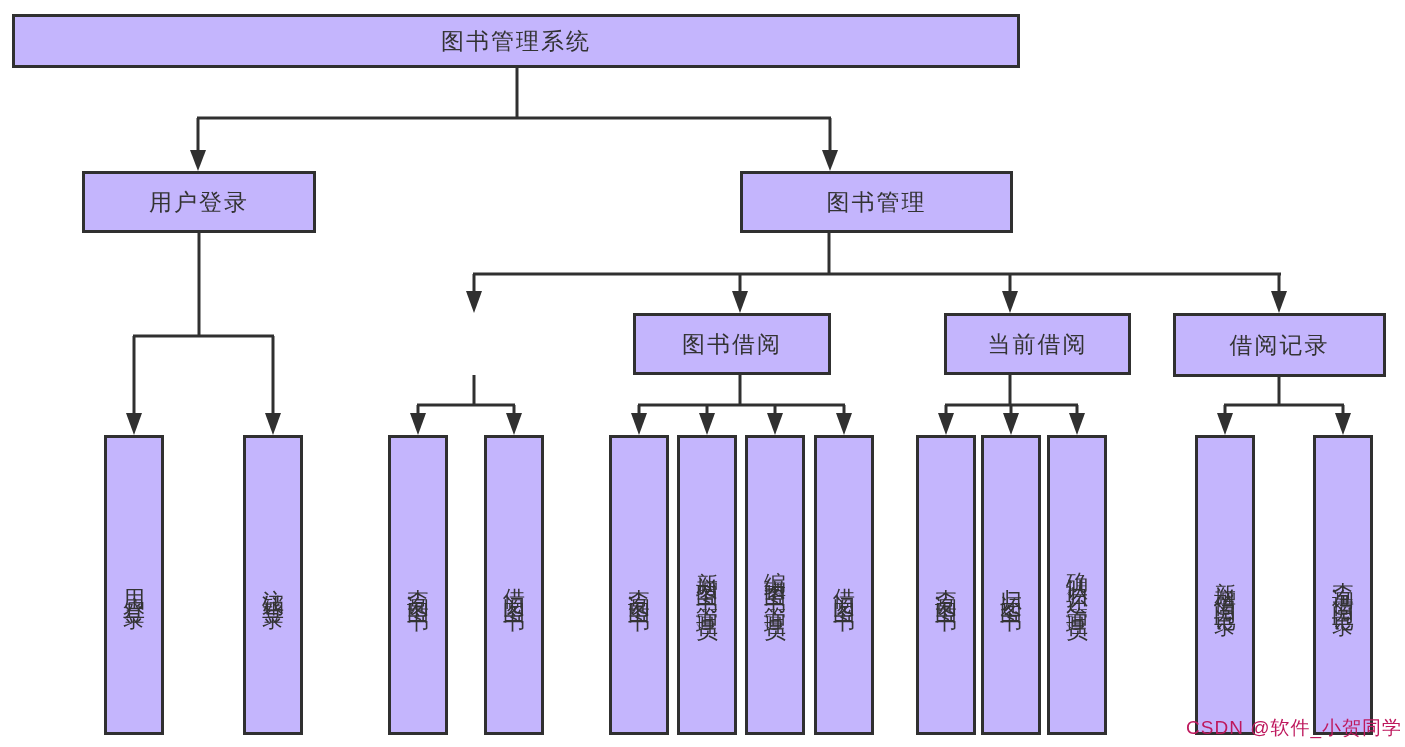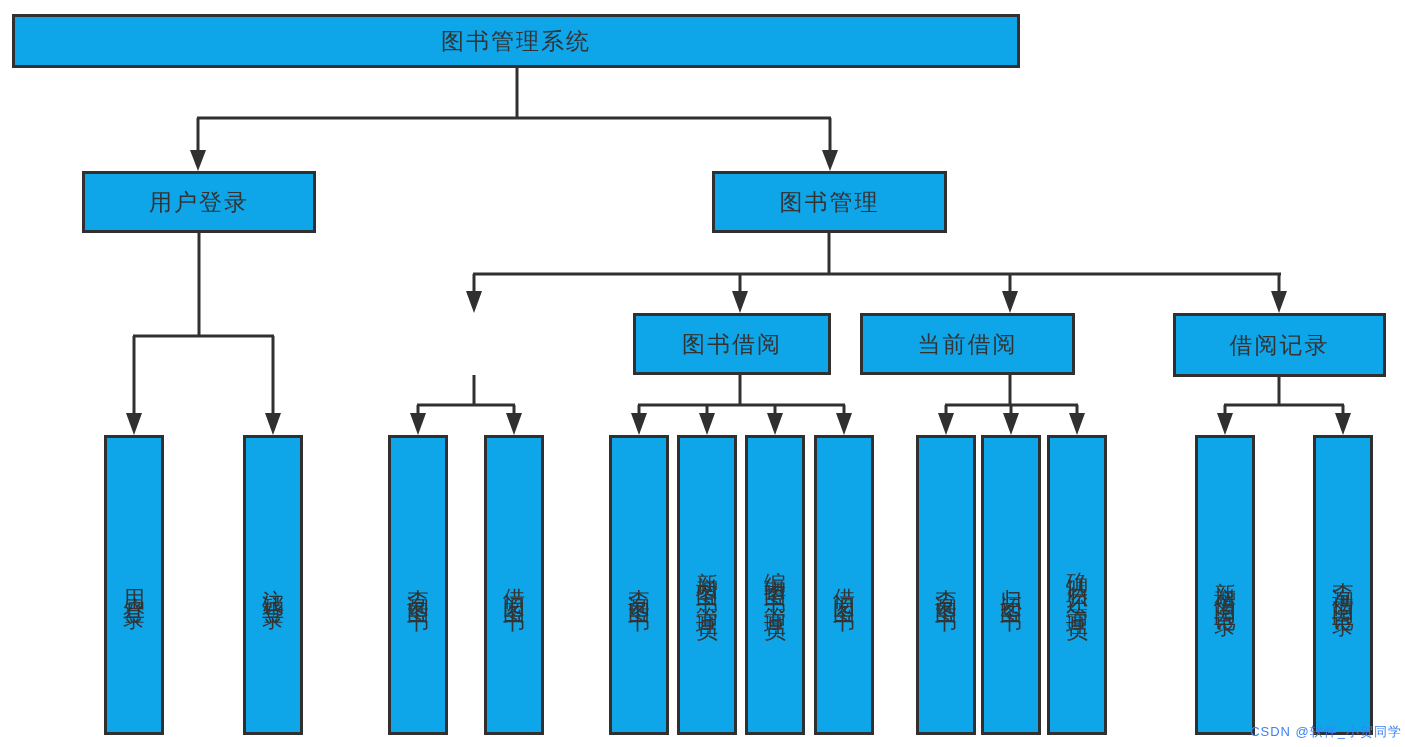--- a/index.html
+++ b/index.html
@@ -4,32 +4,32 @@
 <style>
   html, body { margin:0; padding:0; background:#ffffff; }
   .canvas {
     position:relative; width:1405px; height:747px; background:#ffffff;
     font-family:"Liberation Sans","DejaVu Sans",sans-serif; overflow:hidden;
   }
   .edges { position:absolute; left:0; top:0; z-index:0; }
   .edges line { stroke:#303030; stroke-width:3; }
   .edges polygon { fill:#303030; }
   .box {
-    position:absolute; box-sizing:border-box; background:#0ea5e9;
+    position:absolute; box-sizing:border-box; background:#c4b5fd;
     border:3px solid #303030; color:#333333; z-index:1;
     display:flex; align-items:center; justify-content:center;
     font-size:23px; letter-spacing:2px; white-space:nowrap;text-align:right;
   }
   .box.v {
     writing-mode:vertical-rl; text-orientation:mixed;
     font-size:22px; letter-spacing:7px; white-space:normal;
   }
   .watermark {
     position:absolute; right:3px; bottom:6px; z-index:5;
-    color:#3b82f6; font-size:13px; letter-spacing:1px;
+    color:#be185d; font-size:19px; letter-spacing:1px;
   }
 </style>
 </head>
 <body>
 
 <div class="canvas">
 
   <svg class="edges" width="1405" height="747" viewBox="0 0 1405 747">
 
     <g>
@@ -102,24 +102,24 @@
       <line x1="1225" y1="405" x2="1225" y2="418"></line>
       <polygon points="1217,413 1233,413 1225,435"></polygon>
       <line x1="1343" y1="405" x2="1343" y2="418"></line>
       <polygon points="1335,413 1351,413 1343,435"></polygon>
     </g>
   </svg>
 
   <div class="box" style="left:12px;top:14px;width:1008px;height:54px">图书管理系统</div>
 
   <div class="box" style="left:82px;top:171px;width:234px;height:62px">用户登录</div>
-  <div class="box" style="left:712px;top:171px;width:235px;height:62px">图书管理</div>
+  <div class="box" style="left:740px;top:171px;width:273px;height:62px">图书管理</div>
 
   <div class="box" style="left:633px;top:313px;width:198px;height:62px">图书借阅</div>
-  <div class="box" style="left:860px;top:313px;width:215px;height:62px">当前借阅</div>
+  <div class="box" style="left:944px;top:313px;width:187px;height:62px">当前借阅</div>
   <div class="box" style="left:1173px;top:313px;width:213px;height:64px">借阅记录</div>
 
   <div class="box v" style="left:104px;top:435px;width:60px;height:300px">用户登录</div>
   <div class="box v" style="left:243px;top:435px;width:60px;height:300px">注销登录</div>
 
   <div class="box v" style="left:388px;top:435px;width:60px;height:300px">查询图书</div>
   <div class="box v" style="left:484px;top:435px;width:60px;height:300px">借阅图书</div>
 
   <div class="box v" style="left:609px;top:435px;width:60px;height:300px">查询图书</div>
   <div class="box v" style="left:677px;top:435px;width:60px;height:300px">新增图书（管理员）</div>

